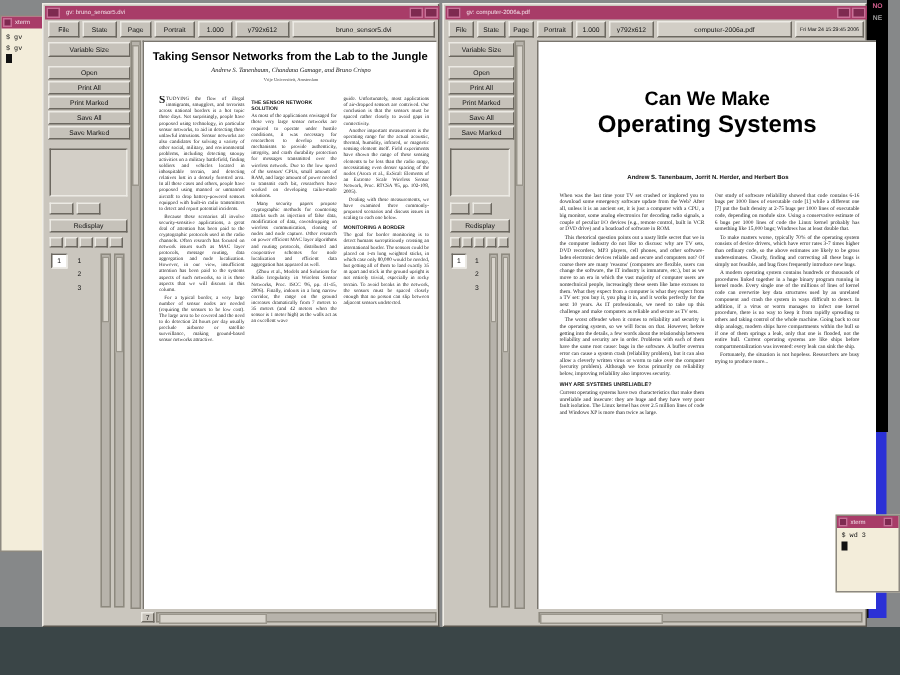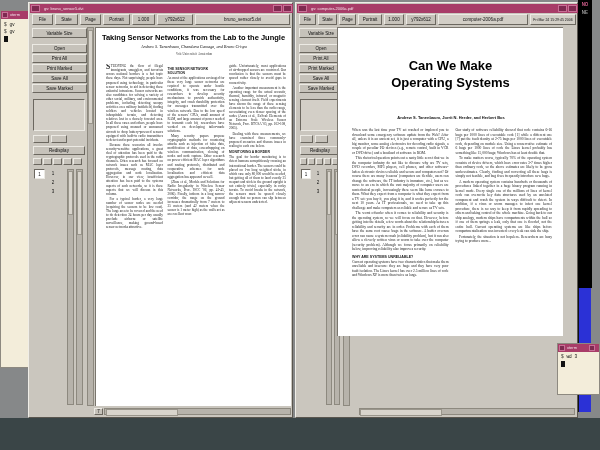--- a/index.html
+++ b/index.html
@@ -277,23 +277,23 @@
       <div class="th" style="top:1px;height:62px;"></div>
     </div>
 
   <div class="sb" style="left:47px;top:24px;width:7px;height:379px;">
       <div class="th" style="top:2px;height:92px;"></div>
     </div>
   <div class="sb" style="left:63px;top:405px;width:216px;height:7px;">
       <div class="th" style="top:0;width:80px;height:5px;"></div>
     </div>
 
-  <div class="page" style="left:41px;top:24px;width:226px;height:309px;">
+  <div class="page" style="left:62px;top:24px;width:226px;height:379px;">
     <div class="ptitle" style="top:30px;font-size:13px;">Can We Make</div>
-    <div class="ptitle" style="top:47px;font-size:13px;">Operating Systems</div>
+    <div class="ptitle" style="top:47px;font-size:16px;">Operating Systems</div>
     <div class="sc" style="left:13px;top:86px;width:200px;height:8px;">
       <span style="font-weight:bold;font-size:8px;">Andrew S. Tanenbaum, Jorrit N. Herder, and Herbert Bos</span>
     </div>
     <div class="colwrap" style="left:14px;top:100px;width:200px;height:268px;">
       <div class="colinner" style="width:400px;height:536px;column-count:2;column-gap:14px;font-size:7.2px;line-height:1.25;">
         <p class="ni">When was the last time your TV set crashed or implored you to download some emergency software update from the Web? After all, unless it is an ancient set, it is just a computer with a CPU, a big monitor, some analog electronics for decoding radio signals, a couple of peculiar I/O devices (e.g., remote control, built in VCR or DVD drive) and a boatload of software in ROM.</p>
         <p>This rhetorical question points out a nasty little secret that we in the computer industry do not like to discuss: why are TV sets, DVD recorders, MP3 players, cell phones, and other software-laden electronic devices reliable and secure and computers not? Of course there are many 'reasons' (computers are flexible, users can change the software, the IT industry is immature, etc.), but as we move to an era in which the vast majority of computer users are nontechnical people, increasingly these seem like lame excuses to them. What they expect from a computer is what they expect from a TV set: you buy it, you plug it in, and it works perfectly for the next 10 years. As IT professionals, we need to take up this challenge and make computers as reliable and secure as TV sets.</p>
         <p>The worst offender when it comes to reliability and security is the operating system, so we will focus on that. However, before getting into the details, a few words about the relationship between reliability and security are in order. Problems with each of them have the same root cause: bugs in the software. A buffer overrun error can cause a system crash (reliability problem), but it can also allow a cleverly written virus or worm to take over the computer (security problem). Although we focus primarily on reliability below, improving reliability also improves security.</p>
         <h4 style="font-size:7.2px;">WHY ARE SYSTEMS UNRELIABLE?</h4>
         <p class="ni brk">Current operating systems have two characteristics that make them unreliable and insecure: they are huge and they have very poor fault isolation. The Linux kernel has over 2.5 million lines of code and Windows XP is more than twice as large.</p>

